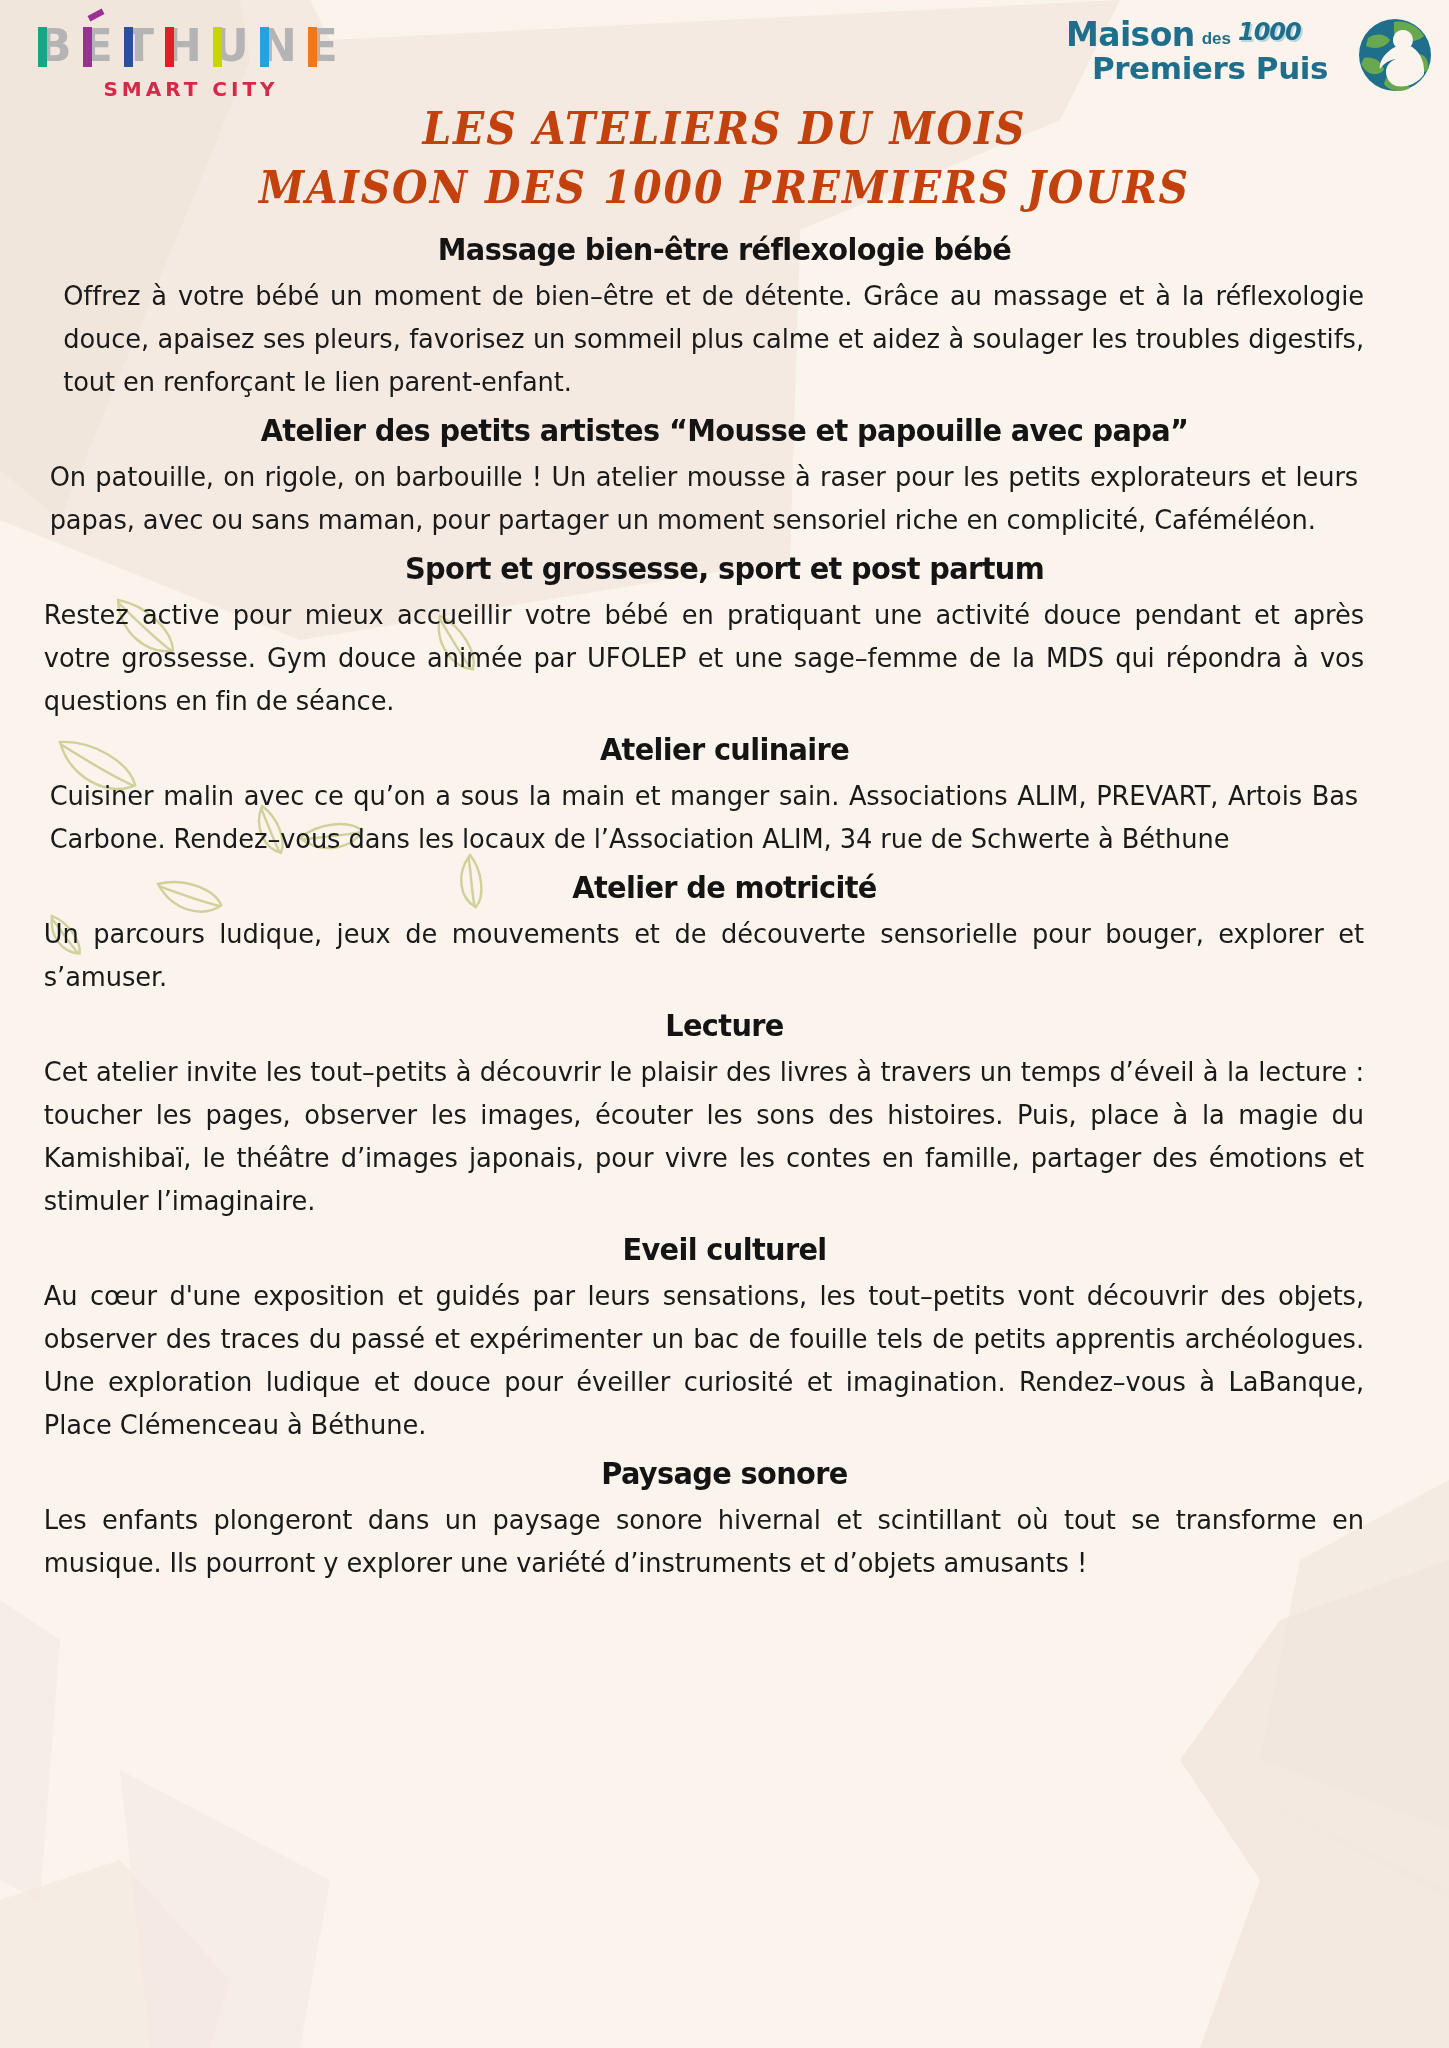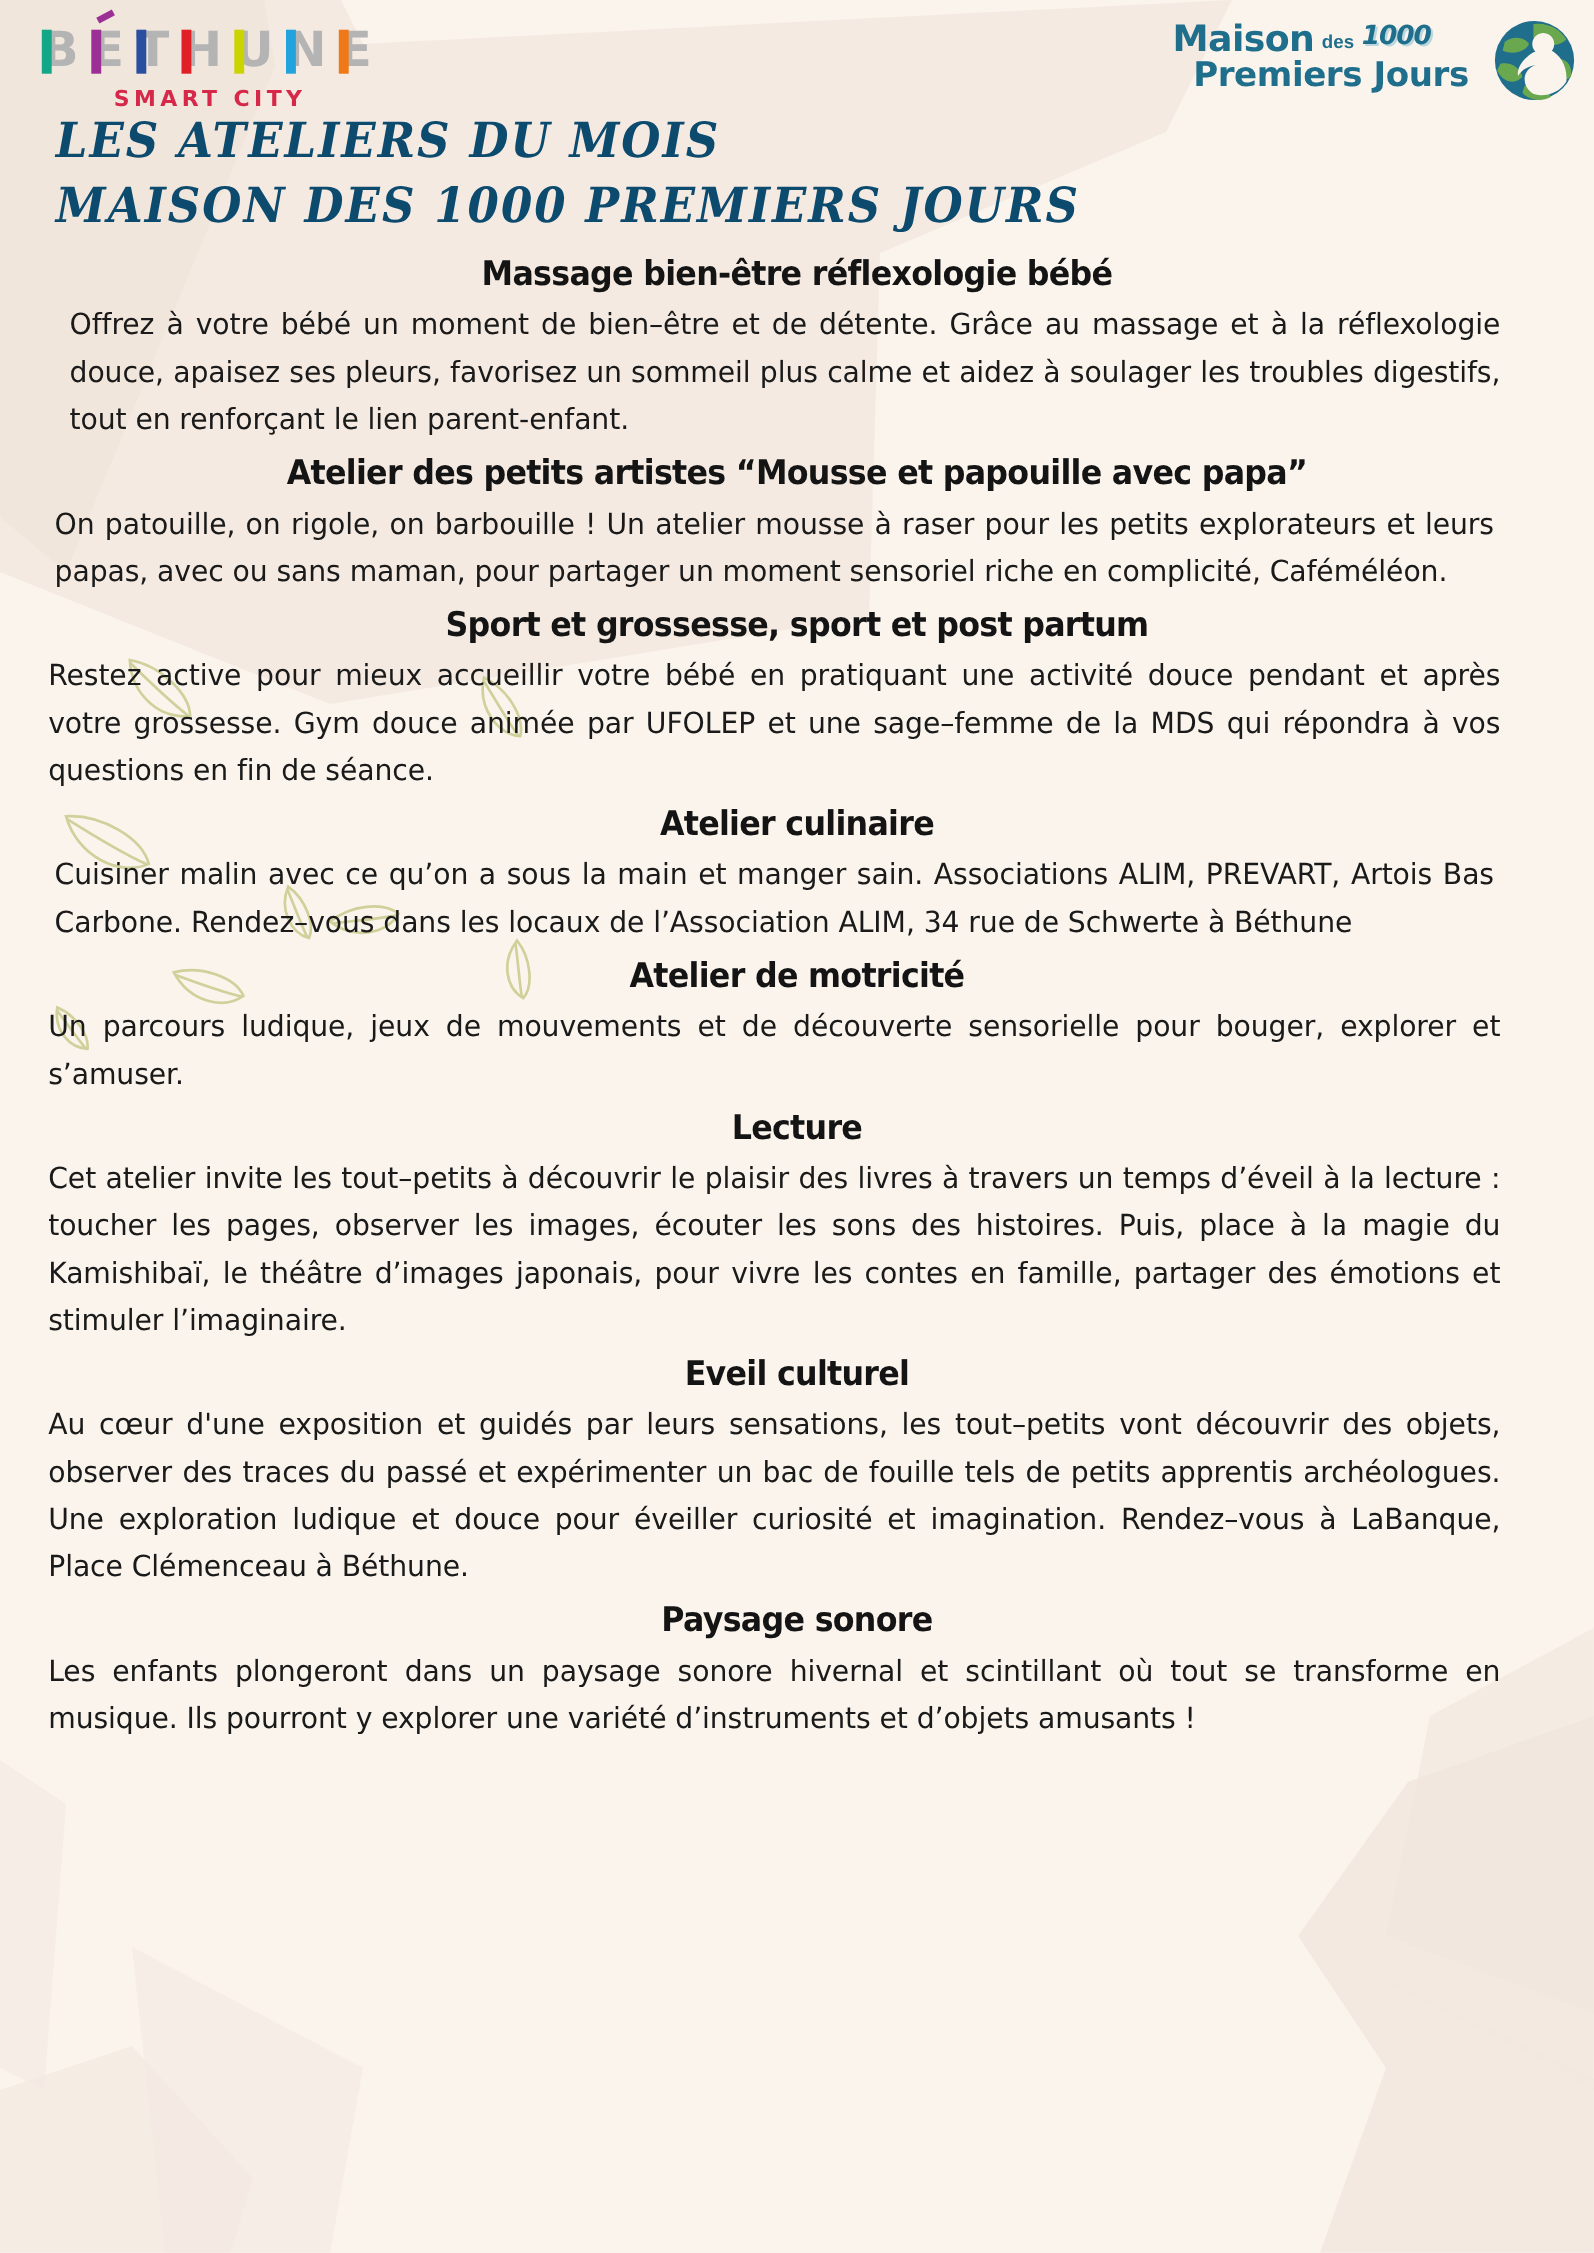--- a/index.html
+++ b/index.html
@@ -142,24 +142,25 @@
     position: absolute;
     right: 8px;
     top: 4px;
   }
 
   
   .poster-title {
     position: absolute;
     left: 0; right: 0;
     top: 100px;
+    text-align: center;
     font-family: "DejaVu Serif", serif;
     font-style: italic;
     font-weight: bold;
-    color: #0c4a6e;
+    color: #c2410c;
     letter-spacing: 2px;
   }
   .poster-title .t1 {
     display: block;
     font-size: 44px;
     line-height: 58px;
     transform: scaleX(0.93);
   }
   .poster-title .t2 {
     display: block;
@@ -285,21 +286,21 @@
       </div>
       <div class="tagline">SMART CITY</div>
     </div>
 
     <div class="logo-m1000">
       <div class="row1">
         <span class="maison">Maison</span>
         <span class="des">des</span>
         <span class="mille">1000</span>
       </div>
-      <div class="row2">Premiers Jours</div>
+      <div class="row2">Premiers Puis</div>
       <span class="globe-wrap">
         <svg width="78" height="78" viewBox="0 0 78 78">
           <circle cx="39" cy="39" r="36" fill="#1f6e8c"></circle>
           <path d="M12 22 C20 16 30 18 34 24 C30 32 18 34 10 30 Z" fill="#6aa84f"></path>
           <path d="M8 42 C18 40 26 46 28 54 C20 62 10 58 5 48 Z" fill="#6aa84f"></path>
           <path d="M38 6 C50 4 62 10 68 20 C60 28 46 26 38 18 Z" fill="#6aa84f"></path>
           <path d="M58 38 C68 36 74 44 72 54 C64 60 56 54 54 46 Z" fill="#6aa84f"></path>
           <path d="M30 62 C40 60 50 64 54 72 C44 78 32 74 28 68 Z" fill="#6aa84f"></path>
           <path d="M47 14 a10 10 0 1 1 -0.1 0 Z" fill="#faf4ec"></path>
           <path d="M52 29 C63 33 69 45 68 58 C62 68 50 72 40 70

